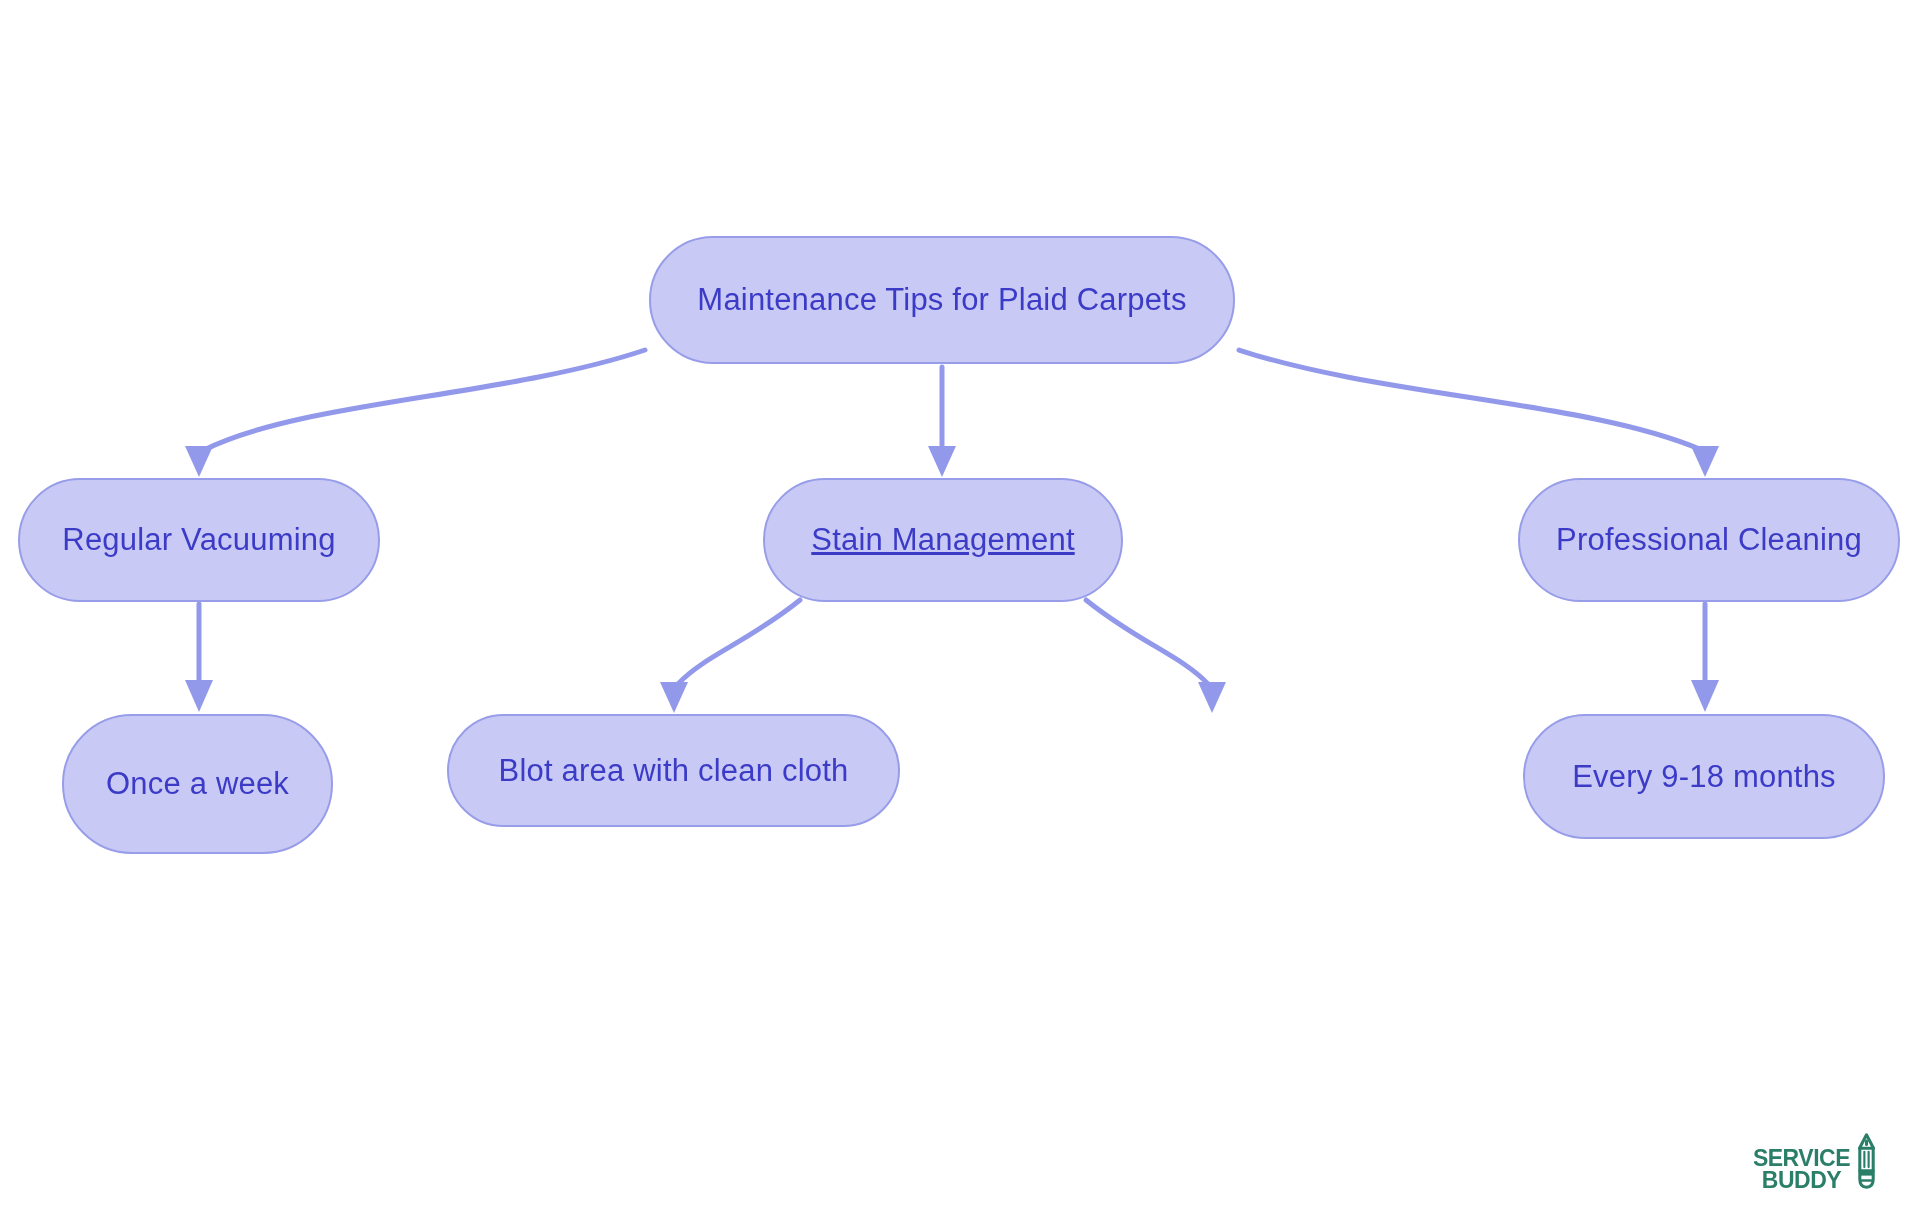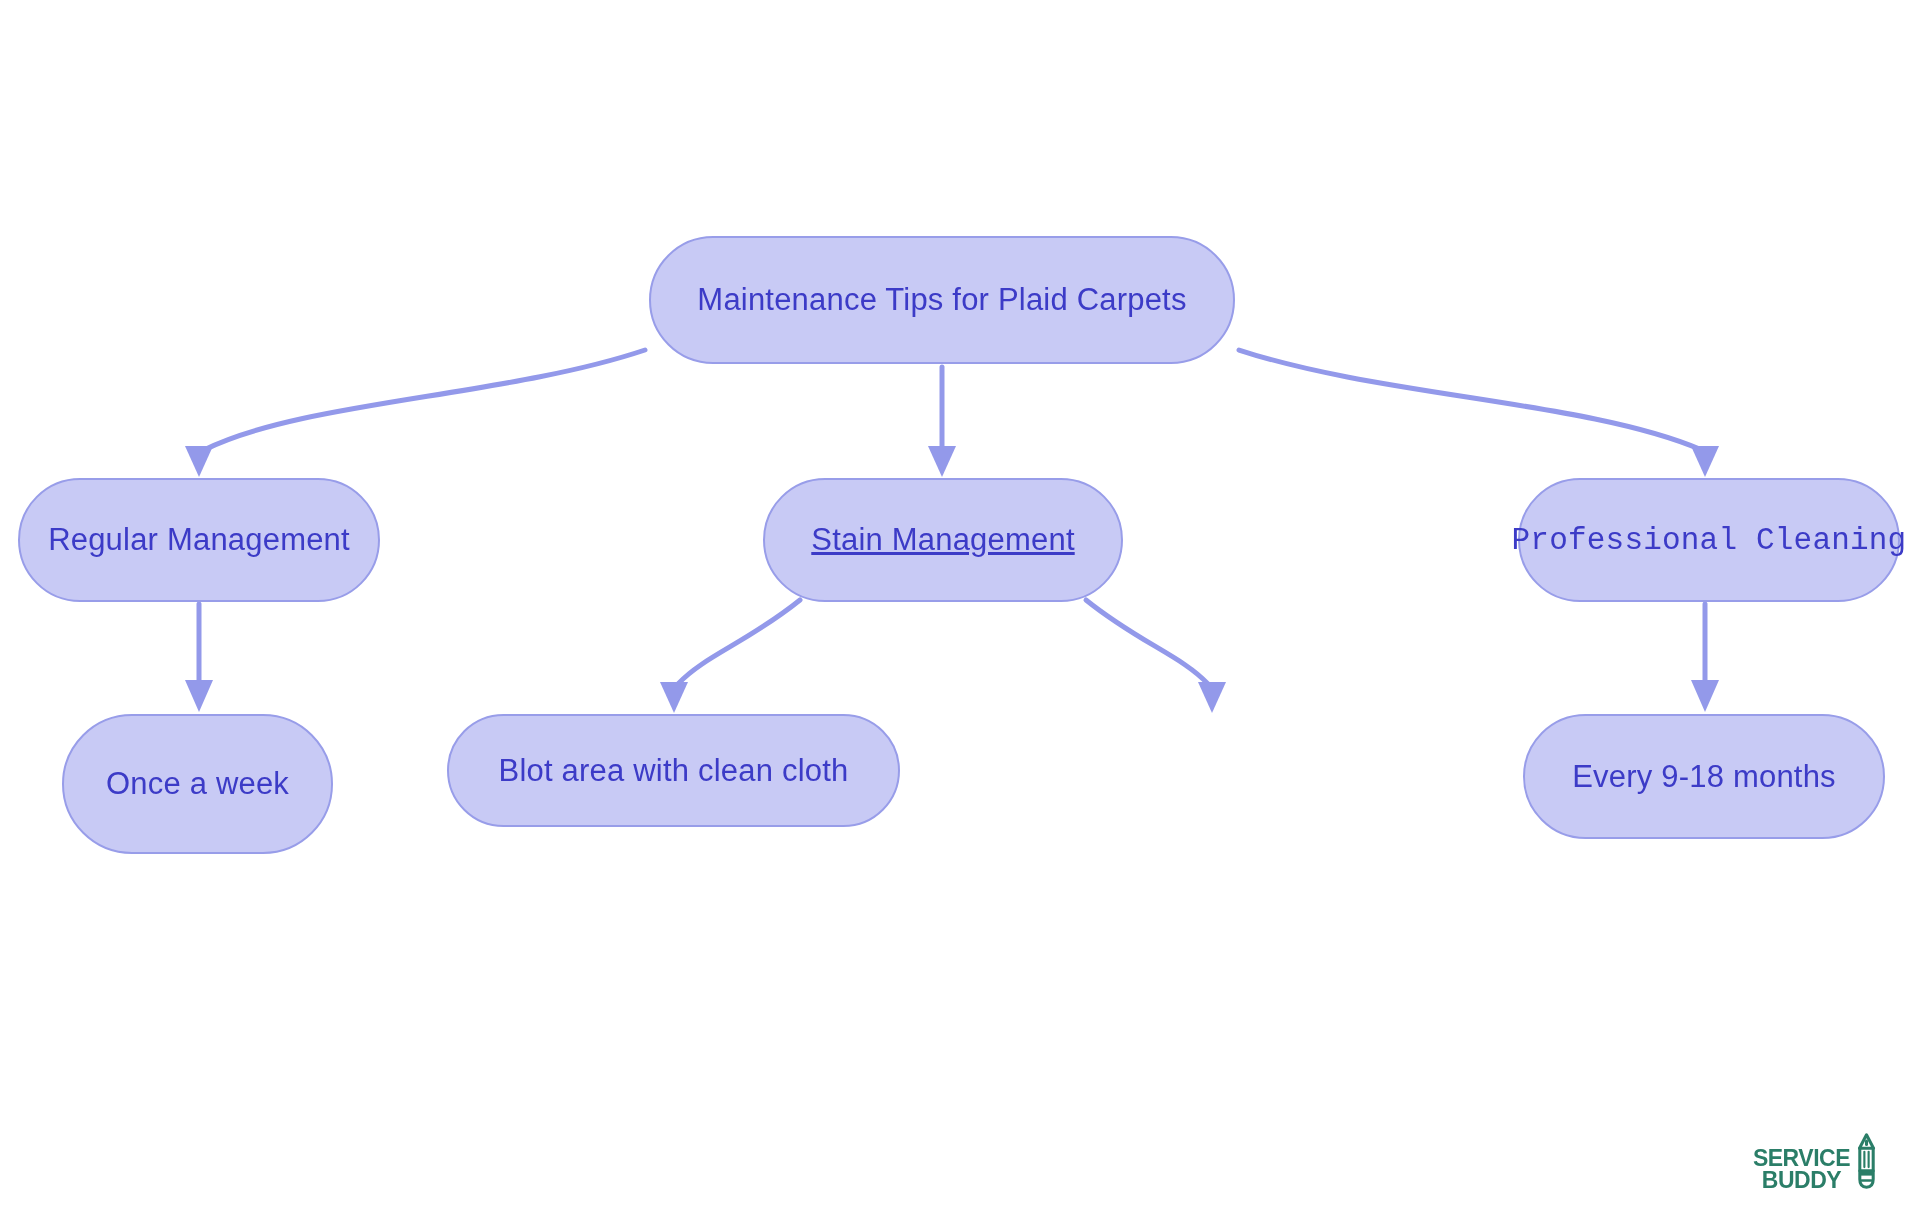--- a/index.html
+++ b/index.html
@@ -105,28 +105,28 @@
       <path d="M 1705 604 L 1705 682"></path>
       <polygon points="1691,680 1719,680 1705,712"></polygon>
     </g>
   </svg>
 
   <div class="node" style="left:649px; top:236px; width:586px; height:128px;">
     <span>Maintenance Tips for Plaid Carpets</span>
   </div>
 
   <div class="node" style="left:18px; top:478px; width:362px; height:124px;">
-    <span>Regular Management</span>
+    <span>Regular Vacuuming</span>
   </div>
 
   <div class="node" style="left:763px; top:478px; width:360px; height:124px;text-decoration:underline;">
     <span>Stain Management</span>
   </div>
 
-  <div class="node" style="left:1518px; top:478px; width:382px; height:124px;font-family:Liberation Mono, monospace;">
+  <div class="node" style="left:1518px; top:478px; width:382px; height:124px;">
     <span>Professional Cleaning</span>
   </div>
 
   <div class="node" style="left:62px; top:714px; width:271px; height:140px;">
     <span>Once a week</span>
   </div>
 
   <div class="node" style="left:447px; top:714px; width:453px; height:113px;">
     <span>Blot area with clean cloth</span>
   </div>

